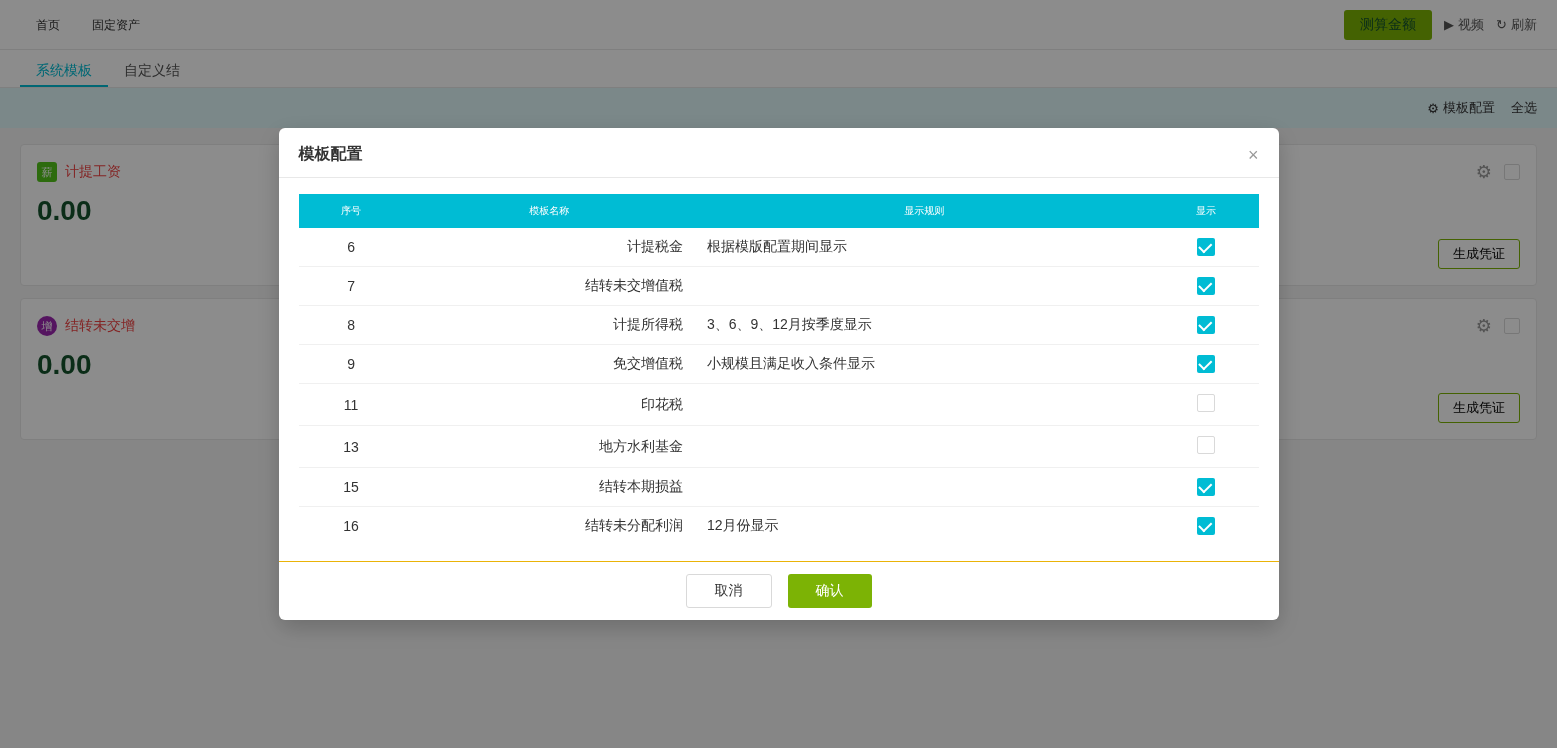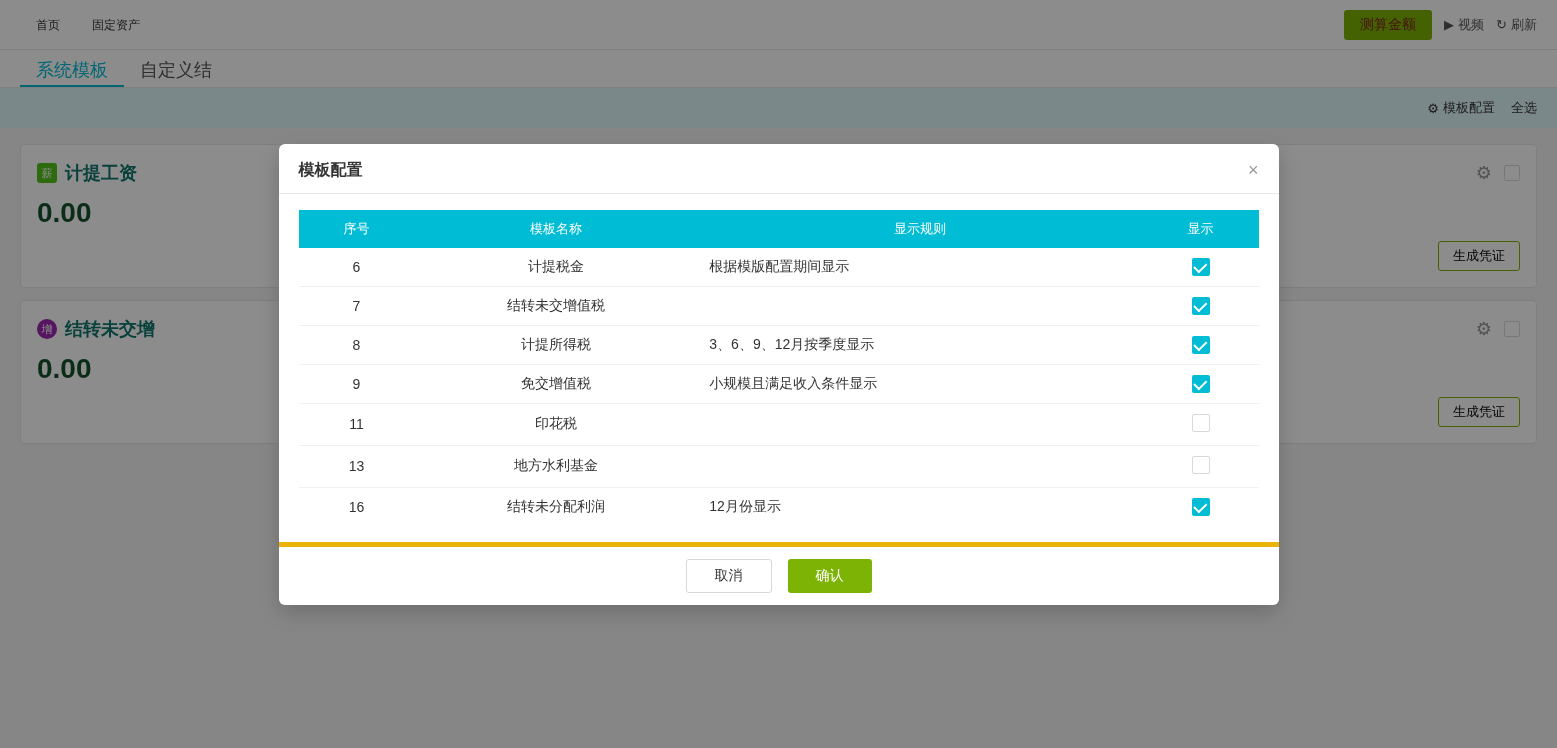--- a/index.html
+++ b/index.html
@@ -42,21 +42,21 @@
       font-size: 12px;
     }
     .top-nav-right {
       margin-left: auto;
       display: flex;
       align-items: center;
       gap: 12px;
     }
     .btn-calc {
       background: #7cb305;
-      color: #7f1d1d;
+      color: #14532d;
       border: none;
       padding: 6px 16px;
       border-radius: 3px;
       cursor: pointer;
       font-size: 14px;
     }
     .btn-video, .btn-refresh {
       color: #555;
       cursor: pointer;
       font-size: 13px;
@@ -75,21 +75,21 @@
       border-bottom: 1px solid #e8e8e8;
       position: relative;
       z-index: 1;
     }
     .tab-item {
       padding: 0 16px;
       height: 34px;
       line-height: 34px;
       cursor: pointer;
       color: #555;
-      font-size: 18px;
+      font-size: 14px;
       border-bottom: 2px solid transparent;
     }
     .tab-item.active {
       color: #00bcd4;
       border-bottom: 2px solid #00bcd4;
     }
 
     
     .sub-toolbar {
       background: #e0f7fa;
@@ -139,21 +139,21 @@
       display: flex; align-items: center; justify-content: center;
       color: #fff; font-size: 11px;
     }
     .card-icon-purple {
       width: 20px; height: 20px;
       background: #9c27b0;
       border-radius: 50%;
       display: flex; align-items: center; justify-content: center;
       color: #fff; font-size: 11px;
     }
-    .card-title { font-size: 18px; color: #0f766e; font-weight: 700; }
+    .card-title { font-size: 14px; color: #ef4444; font-weight: 400; }
     .card-value { font-size: 28px; font-weight: bold; color: #14532d; }
     .card-right { margin-left: auto; display: flex; align-items: center; gap: 12px; }
     .btn-generate {
       border: 1px solid #7cb305;
       color: #000000;
       background: #fff;
       padding: 5px 14px;
       border-radius: 3px;
       cursor: pointer;
       font-size: 13px;
@@ -214,21 +214,21 @@
     .modal-body {
       flex: 1;
       overflow: hidden;
       padding: 16px 20px;
     }
     .modal-footer {
       padding: 12px 20px;
       display: flex;
       justify-content: center;
       gap: 16px;
-      border-top: 5px solid #eab308;
+      border-top: 1px solid #eab308;
     }
     .btn-cancel {
       border: 1px solid #d9d9d9;
       background: #fff;
       color: #333;
       padding: 7px 28px;
       border-radius: 3px;
       cursor: pointer;
       font-size: 14px;
     }
@@ -247,31 +247,31 @@
     .config-table {
       width: 100%;
       border-collapse: collapse;
     }
     .config-table thead tr th {
       background: #00bcd4;
       color: #fff;
       padding: 10px 12px;
       text-align: center;
       font-weight: 500;
-      font-size: 13px;
+      font-size: 10px;
     }
     .config-table thead tr th:first-child { border-radius: 0; }
     .config-table tbody tr td {
       padding: 10px 12px;
       border-bottom: 1px solid #f0f0f0;
       text-align: center;
       color: #333;
       font-size: 14px;
     }
-    .config-table tbody tr td:nth-child(2) { text-align: center; }
+    .config-table tbody tr td:nth-child(2) { text-align: right; }
     .config-table tbody tr td:nth-child(3) { text-align: left; }
     .config-table tbody tr:last-child td { border-bottom: none; }
 
     
     .cb-checked {
       width: 18px; height: 18px;
       background: #00bcd4;
       border-radius: 2px;
       display: inline-flex;
       align-items: center;
@@ -424,20 +424,26 @@
                 <td></td>
                 <td style="text-align: center;"><span class="cb-unchecked"></span></td>
               </tr>
               <tr>
                 <td>13</td>
                 <td>地方水利基金</td>
                 <td></td>
                 <td style="text-align: center;"><span class="cb-unchecked"></span></td>
               </tr>
               <tr>
+                <td>15</td>
+                <td>结转本期损益</td>
+                <td></td>
+                <td style="text-align: center;"><span class="cb-checked"></span></td>
+              </tr>
+              <tr>
                 <td>16</td>
                 <td>结转未分配利润</td>
                 <td>12月份显示</td>
                 <td style="text-align: center;"><span class="cb-checked"></span></td>
               </tr>
             </tbody>
         </table>
       </div>
     </div>
     <div class="modal-footer">

